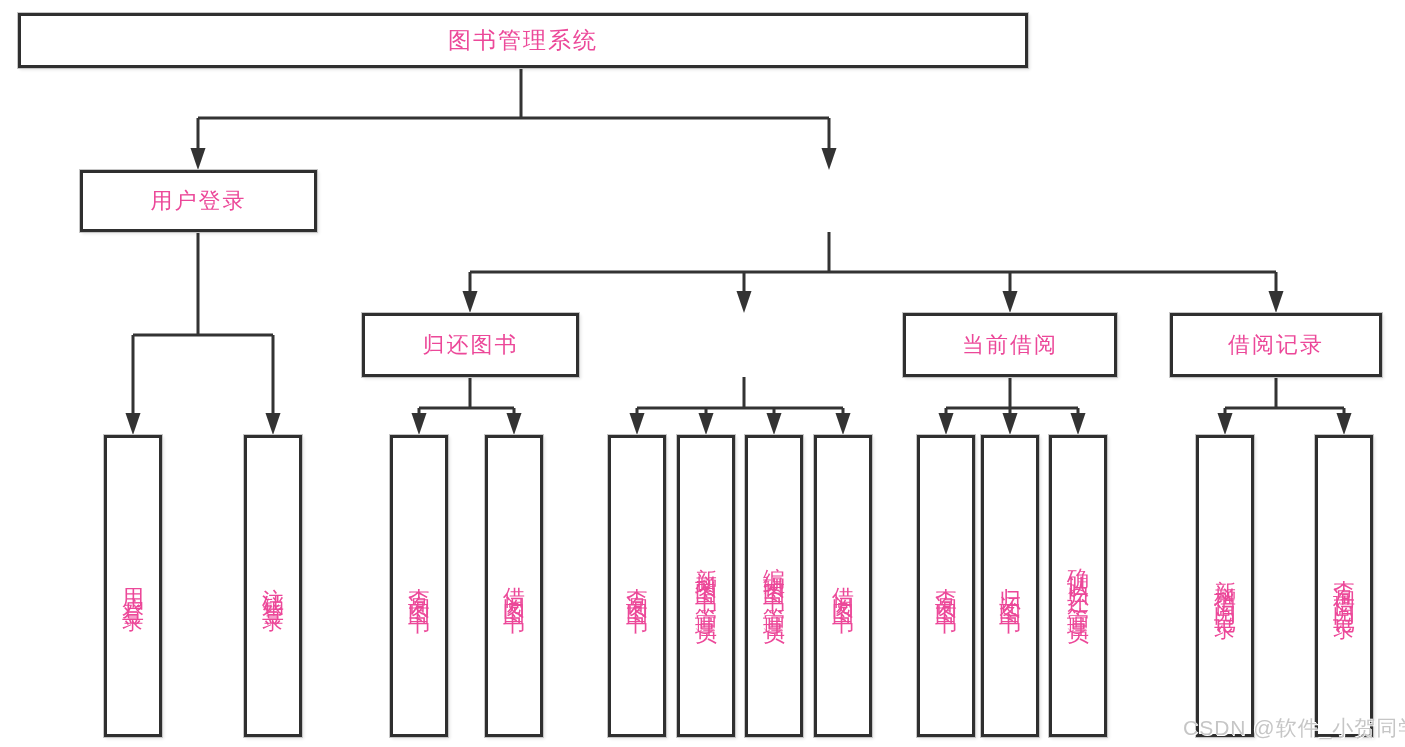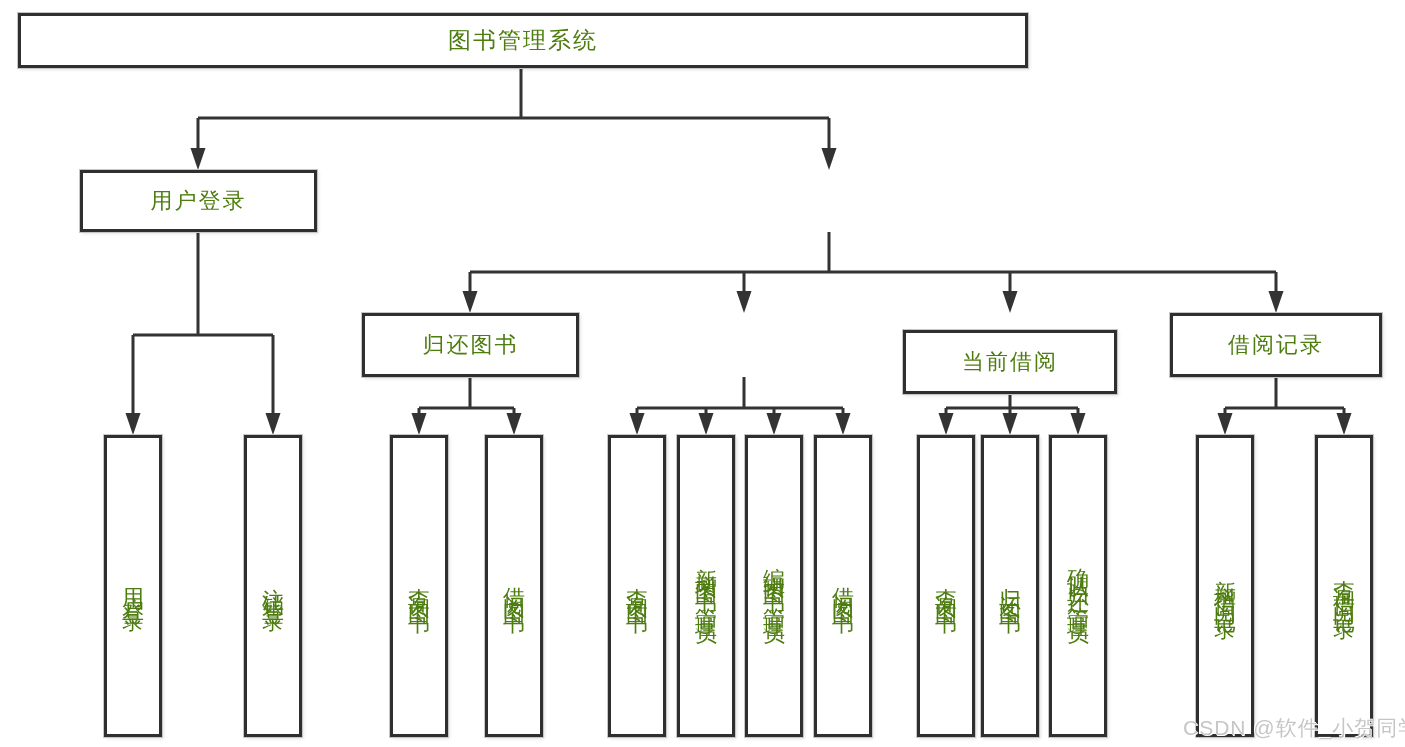--- a/index.html
+++ b/index.html
@@ -8,21 +8,21 @@
     font-family:"Liberation Sans", sans-serif; overflow:hidden;
   }
   svg.connectors { position:absolute; left:0; top:0; width:1405px; height:747px; }
   .node {
     position:absolute; box-sizing:border-box;
     border:3px solid #2f2f2f; background:#ffffff;
     display:flex; align-items:center; justify-content:center;
     box-shadow:0 0 0 1px #c6c6c6, 2px 2px 3px rgba(0,0,0,0.10);
   }
   .node .lbl {
-    font-size:22px; color:#4d7c0f; letter-spacing:2px; white-space:nowrap;
+    font-size:22px; color:#ec4899; letter-spacing:2px; white-space:nowrap;
   }
   .node.v .lbl {
     writing-mode:vertical-rl; text-orientation:mixed;
     letter-spacing:8px; white-space:normal; line-height:1;
   }
   .node.root .lbl { font-size:23px; }
   .watermark {
     position:absolute; left:1183px; top:714px; z-index:6;
     font-size:21px; letter-spacing:1px; color:#c6c6c6;
     text-shadow:1px 1px 0 #ffffff, -1px -1px 0 #ffffff;
@@ -78,21 +78,21 @@
     <span class="lbl">图书管理系统</span>
   </div>
 
   <div class="node" style="left:80px;top:170px;width:237px;height:62px">
     <span class="lbl">用户登录</span>
   </div>
 
   <div class="node" style="left:362px;top:313px;width:217px;height:64px">
     <span class="lbl">归还图书</span>
   </div>
-  <div class="node" style="left:903px;top:330px;width:214px;height:64px">
+  <div class="node" style="left:903px;top:313px;width:214px;height:64px">
     <span class="lbl">当前借阅</span>
   </div>
   <div class="node" style="left:1170px;top:313px;width:212px;height:64px">
     <span class="lbl">借阅记录</span>
   </div>
 
   <div class="node v" style="left:104px;top:435px;width:58px;height:302px">
     <span class="lbl">用户登录</span>
   </div>
   <div class="node v" style="left:244px;top:435px;width:58px;height:302px">

